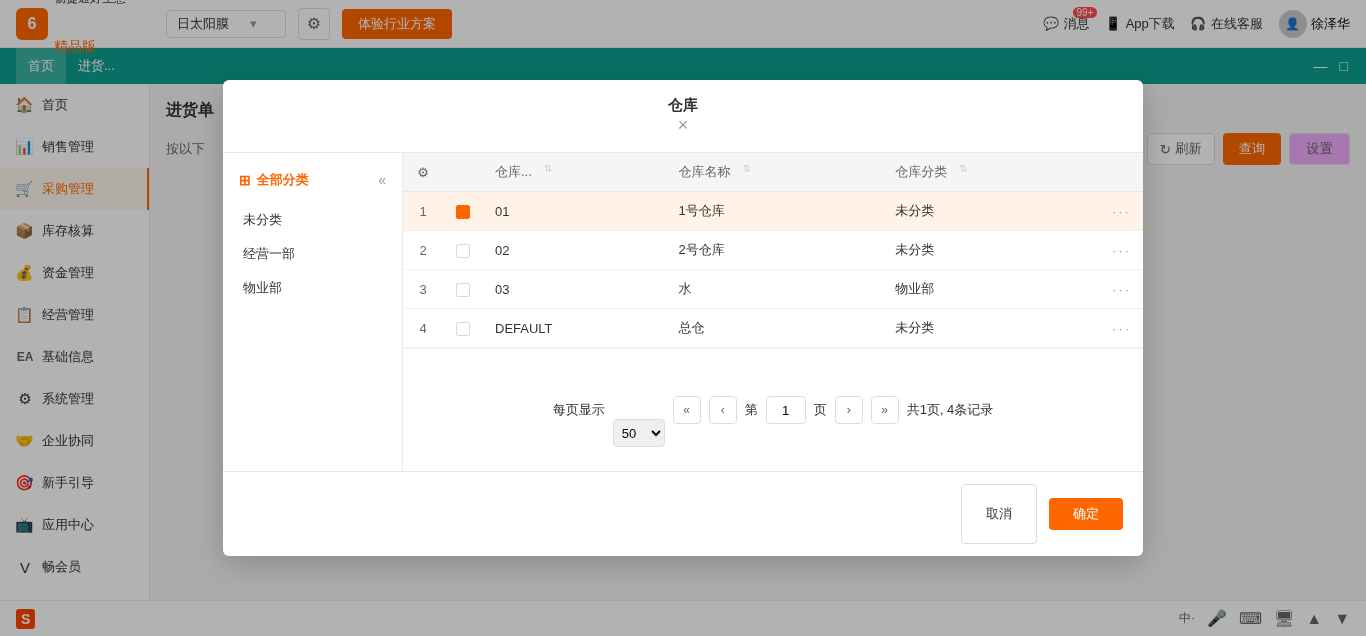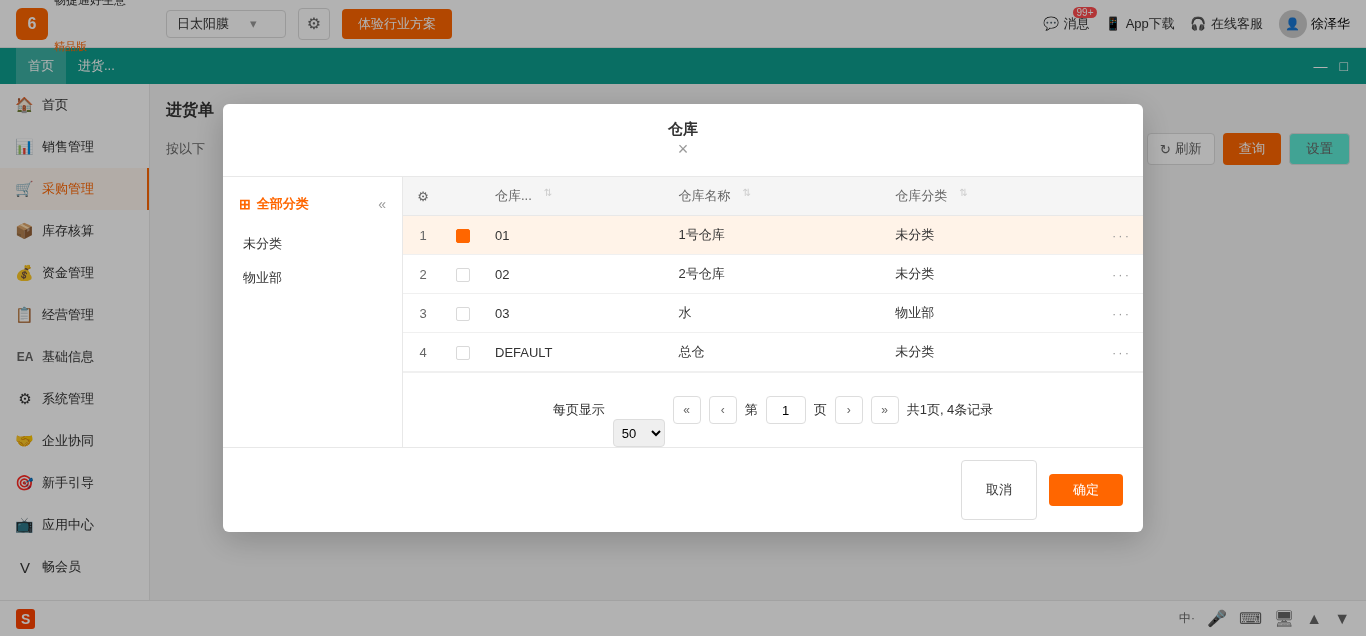--- a/index.html
+++ b/index.html
@@ -23,21 +23,21 @@
     }
     .logo-icon {
       width: 32px; height: 32px;
       background: #ff6600;
       border-radius: 6px;
       display: flex; align-items: center; justify-content: center;
       color: #fff; font-weight: bold; font-size: 16px;
       margin-right: 6px;
     }
     .logo-text { font-size: 12px; color: #333; line-height: 1.3; }
-    .logo-sub { font-size: 11px; color: #ff6600; margin-top: 31px; }
+    .logo-sub { font-size: 14px; color: #ff6600; margin-top: 31px; }
     .header-center {
       flex: 1;
       display: flex;
       align-items: center;
       gap: 12px;
     }
     .store-selector {
       display: flex; align-items: center; gap: 21px;
       border: 1px solid #ddd; border-radius: 4px; padding: 4px 10px;
       cursor: pointer; background: #fff; min-width: 120px;
@@ -109,21 +109,21 @@
       flex: 1;
       background: #f5f5f5;
       padding: 16px;
       overflow: auto;
       position: relative;
     }
     .page-title { font-size: 16px; font-weight: bold; color: #333; margin-bottom: 12px; }
     .toolbar { display: flex; align-items: center; gap: 8px; margin-bottom: 12px; flex-wrap: wrap; }
     .toolbar-label { font-size: 13px; color: #666; }
     .query-btn { background: #ff6600; color: #fff; border: none; border-radius: 4px; padding: 6px 16px; cursor: pointer; }
-    .set-btn { background: #5eead4; color: #666; border: 1px solid #ddd; border-radius: 4px; padding: 6px 16px; cursor: pointer; }
+    .set-btn { background: #f0abfc; color: #666; border: 1px solid #ddd; border-radius: 4px; padding: 6px 16px; cursor: pointer; }
     .action-btn { background: #fff; color: #666; border: 1px solid #ddd; border-radius: 4px; padding: 6px 12px; cursor: pointer; display: flex; align-items: center; gap: 4px; }
 
     
     .overlay {
       position: fixed; top: 0; left: 0; right: 0; bottom: 0;
       background: rgba(0,0,0,0.3);
       z-index: 100;
       display: flex; align-items: center; justify-content: center;
     }
 
@@ -208,21 +208,21 @@
     }
     td { padding: 10px 12px; font-size: 13px; color: #333; border-bottom: 1px solid #f0f0f0; }
     tr.selected td { background: #fff3e8; }
     .row-num { color: #666; text-align: center; }
     .sort-icon { font-size: 10px; color: #ccc; }
     .more-btn { color: #999; cursor: pointer; letter-spacing: 2px; }
 
     
     .pagination {
       display: flex; align-items: center; justify-content: center;
-      padding: 0 16px; gap: 8px; border-top: 1px solid #f0f0f0;
+      padding: 24px 16px; gap: 8px; border-top: 1px solid #f0f0f0;
       font-size: 13px; color: #333;
     }
     .page-btn {
       width: 28px; height: 28px; border: 1px solid #ddd; border-radius: 4px;
       display: flex; align-items: center; justify-content: center;
       cursor: pointer; color: #666; font-size: 12px; background: #fff;
     }
     .page-input {
       width: 40px; height: 28px; border: 1px solid #ddd; border-radius: 4px;
       text-align: center; font-size: 13px; outline: none;
@@ -423,20 +423,23 @@
       <div class="left-panel">
         <div class="left-panel-header">
           <div class="all-category">
             <span class="grid-icon">⊞</span>
             <span>全部分类</span>
           </div>
           <span class="collapse-btn">«</span>
         </div>
         <div class="category-item">
           <span>未分类</span>
+        </div>
+        <div class="category-item">
+          <span>经营一部</span>
         </div>
         <div class="category-item">
           <span>物业部</span>
         </div>
       </div>
 
       <div class="right-panel">
 
 
         <div class="table-wrapper">

